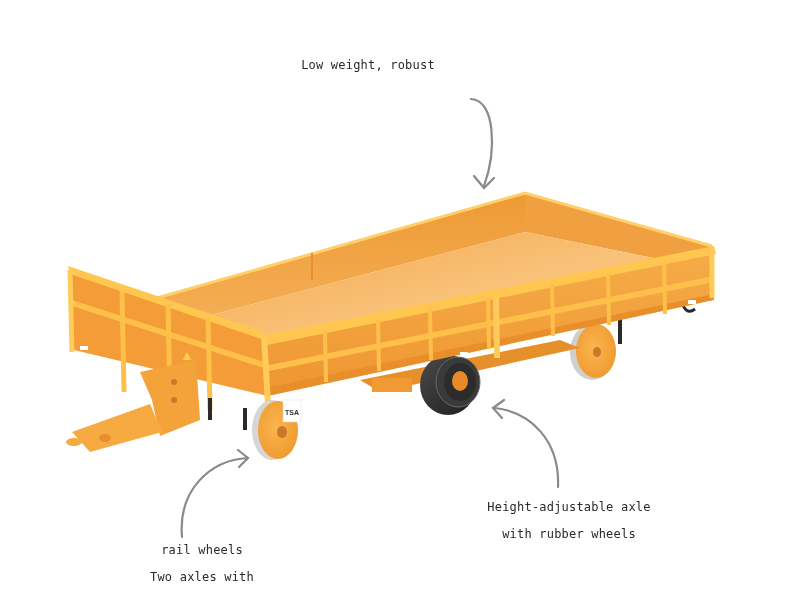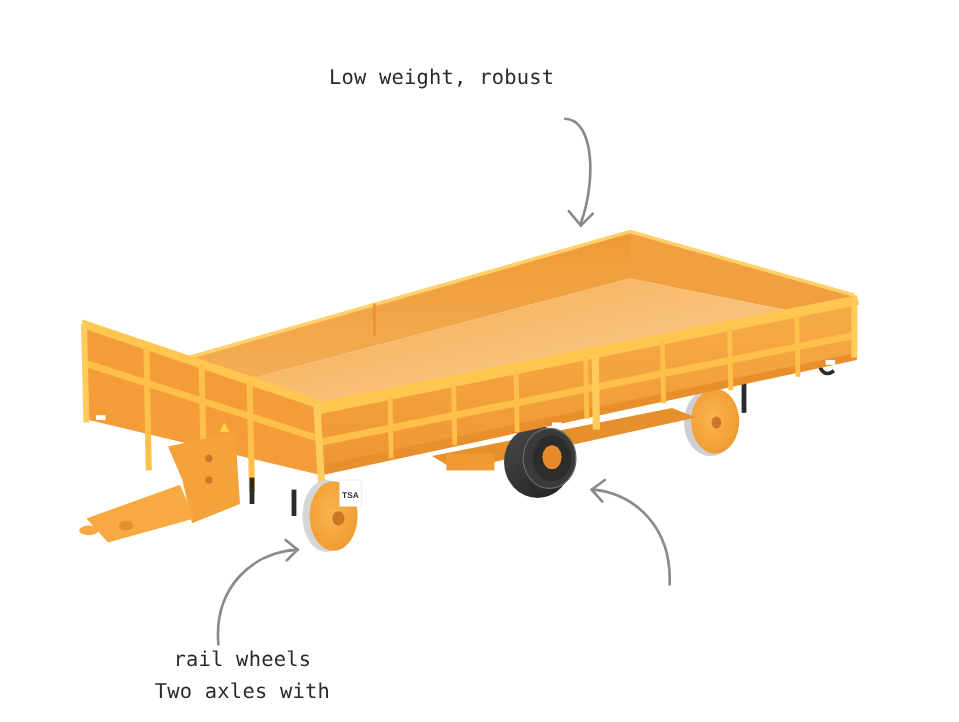--- a/index.html
+++ b/index.html
@@ -1,21 +1,21 @@
 <!DOCTYPE html>
 <html><head>
   <meta charset="utf-8">
   <style>
     html, body { margin: 0; padding: 0; background: #ffffff; }
     body { width: 799px; height: 602px; position: relative; overflow: hidden; }
     .stage { position: absolute; left: 0; top: 0; width: 799px; height: 602px; }
     .label {
       position: absolute;
       font-family: "DejaVu Sans Mono", "Liberation Mono", monospace;
-      font-size: 17px;
+      font-size: 12px;
       line-height: 27px;
       color: #2a2a2a;
       text-align: center;
       white-space: nowrap;
       letter-spacing: 0.2px;
     }
     .label span { display: block; }
     #lbl-top { left: 232px; top: 52px; width: 272px; }
     #lbl-left { left: 94px; top: 537px; width: 216px; }
     #lbl-right { left: 404px; top: 494px; width: 330px; }
@@ -152,14 +152,18 @@
 
   <div class="label" id="lbl-top">
     <span>Low weight, robust</span>
   </div>
 
   <div class="label" id="lbl-left">
     <span>rail wheels</span>
     <span>Two axles with</span>
   </div>
 
+  <div class="label" id="lbl-right">
+    <span>Height-adjustable axle</span>
+    <span>with rubber wheels</span>
+  </div>
 
 </div>
 
 </body></html>

